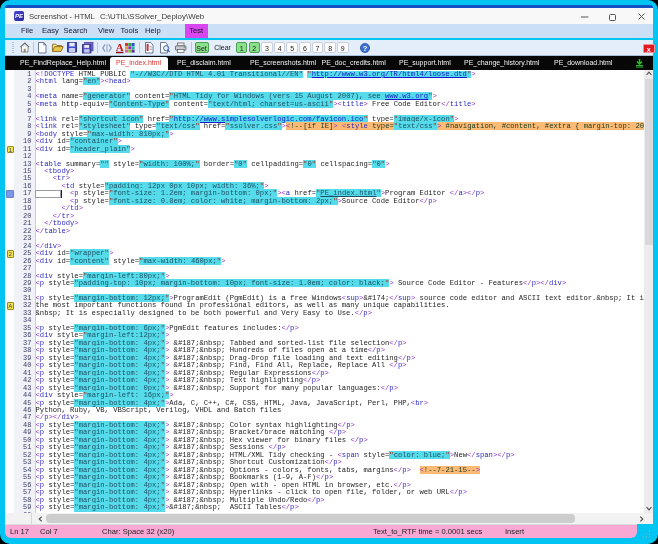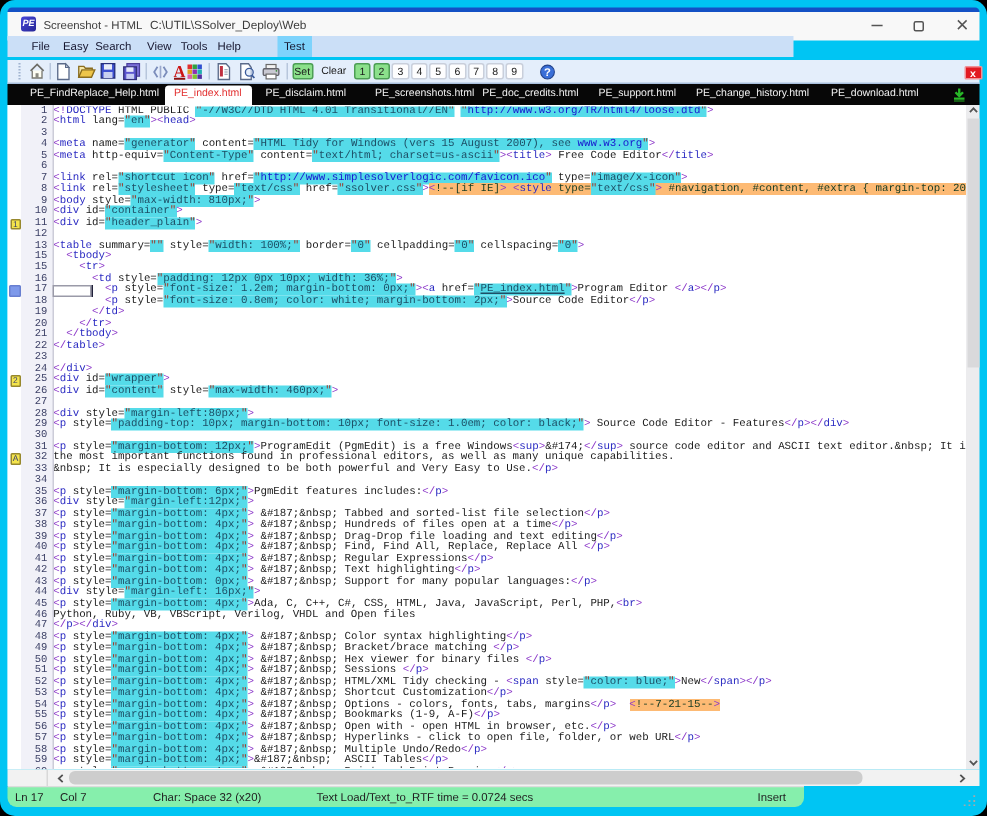--- a/index.html
+++ b/index.html
@@ -5,55 +5,55 @@
 body{font-family:"Liberation Sans",sans-serif}
 i{font-style:normal}
 #win{position:absolute;left:0;top:0;width:658px;height:544px;background:#00c5f3;border-radius:10px;overflow:hidden}
 
 #accent{position:absolute;left:5px;top:5px;width:648px;height:3px;background:#1451c5;border-radius:4px 4px 0 0}
 #title{position:absolute;left:5px;top:8px;width:648px;height:18.5px;background:#f8f8f8}
 #appico{position:absolute;left:9px;top:3px;width:10px;height:10px;border-radius:2px;background:linear-gradient(135deg,#4747d8,#262696);color:#fff;font-size:6px;font-weight:bold;font-style:italic;text-align:center;line-height:10px}
 #title .tx{position:absolute;left:24px;top:0;height:18px;line-height:18.5px;font-size:7.6px;color:#3c3c3c}
 #title .tp{position:absolute;left:95px;top:0;height:31px;line-height:18.5px;font-size:7.9px;color:#3c3c3c}
 .wb{position:absolute;color:#555}
-#menu{position:absolute;left:5px;top:24px;width:524px;height:13.5px;background:#cbdff7;font-size:7.6px;color:#15152e}
+#menu{position:absolute;left:5px;top:24px;width:648px;height:13.5px;background:#cbdff7;font-size:7.6px;color:#15152e}
 #menu span{position:absolute;top:0;height:13.5px;line-height:14px}
-#menu .act{background:#7dd3fc;text-align:center}
+#menu .act{background:#d946ef;text-align:center}
 #tools{position:absolute;left:5px;top:40px;width:648px;height:15.8px;background:#e4eefb;border-bottom:.7px solid #a8bfdd}
 .sep{position:absolute;top:2px;width:1px;height:11px;background:#b7c6dc}
 .tbtn{position:absolute;top:2.2px;height:11px;border-radius:2px;font-size:7px;color:#1a1a1a;text-align:center;line-height:11px}
 .green{background:#8be08b;border:.7px solid #4d9e55}
 .white{background:#fdfdfe;border:.7px solid #c9cfdb}
 #tabs{position:absolute;left:5px;top:55.8px;width:648px;height:13.8px;background:#070707;font-size:7px;color:#f1f1f1}
 #tabs span{position:absolute;top:0;height:13.8px;line-height:14.5px;white-space:nowrap}
 #activetab{position:absolute;left:105px;top:1.2px;width:58px;height:12.6px;background:#fff;border-radius:2.5px 2.5px 0 0}
 #editor{position:absolute;left:5px;top:69.6px;width:639px;height:443.4px;background:#fff;overflow:hidden}
 #gutter{position:absolute;left:9px;top:0;width:21.5px;height:443.4px;background:#f1f1f8;border-right:1px solid #ccccd8;padding-top:1.3px}
 #gutter .g{text-align:right;padding-right:3px;height:7.47px;line-height:7.47px;font-family:"Liberation Mono",monospace;font-size:7px;color:#3c4066}
 #gutpad{position:absolute;left:0;top:0;width:9px;height:443.4px;background:#fff}
 #code{position:absolute;left:30.5px;top:1.3px;width:608.5px;height:441px;overflow:hidden}
 #code .l{height:7.47px;line-height:7.47px;font-family:"Liberation Mono",monospace;font-size:7.2px;color:#1c1c1c;white-space:pre}
 #code .b{color:#8a35c8}
 #code .t{color:#2a2ac2}
 #code .v{background:#55dbe9;color:#1d4f66}
 #code .q{color:#a03828}
-#code .u{color:#1717cf;}
+#code .u{color:#1717cf;text-decoration:underline}
 #code .pu{color:#1d4f66;text-decoration:underline}
 #code .c{background:#fdba74;color:#173b22}
 #code .c .t{color:#2a2ac2}
 .mark{position:absolute;left:1.5px;width:7.6px;height:7.4px;background:#f4e44c;border:.6px solid #97882d;border-radius:1px;font-size:5.6px;color:#333a6e;text-align:center;line-height:6.6px;font-family:"Liberation Sans",sans-serif}
 #bluemark{position:absolute;left:1px;width:8px;height:7.6px;background:#7e99ea;border:.8px solid #687fd0;border-radius:1px}
 #curbox{position:absolute;left:29.5px;width:26.5px;height:7.6px;background:#fff;border:.8px solid #9a9aa8}
 #caret{position:absolute;left:55.7px;width:1.2px;height:7.6px;background:#20203a}
 #vscroll{position:absolute;left:644px;top:69.6px;width:9px;height:443.4px;background:#ececee}
 #vthumb{position:absolute;left:.5px;top:9.5px;width:8px;height:166px;background:#d9d9db}
 #hscroll{position:absolute;left:5px;top:513px;width:648px;height:11px;background:#f2f2f2}
 #hthumb{position:absolute;left:41px;top:1.2px;width:529px;height:8.6px;background:#cdcdcd;border-radius:4px}#hdiv{position:absolute;left:26px;top:0;width:1px;height:11px;background:#d8d8d8}
 .sarr{position:absolute;color:#545454;font-size:8px;font-weight:bold;font-family:"Liberation Sans",sans-serif}
-#status{position:absolute;left:5px;top:524px;width:531px;height:14px;background:#86efac;border-top:.8px solid #dcdcdc;font-size:7.6px;color:#222;border-radius:0 0 6px 6px}
+#status{position:absolute;left:5px;top:524px;width:632px;height:14px;background:#f9a8d4;border-top:.8px solid #dcdcdc;font-size:7.6px;color:#222;border-radius:0 0 6px 6px}
 #status span{position:absolute;top:0;height:14px;line-height:14.5px;white-space:nowrap}
 svg{position:absolute;overflow:visible}
 </style></head>
 <body>
 <div id="win">
   <div id="accent"></div>
   <div id="title">
     <div id="appico">PE</div>
     <span class="tx">Screenshot - HTML</span>
       <span class="tp">C:\UTIL\SSolver_Deploy\Web</span>
@@ -287,21 +287,21 @@
 <div class="l"><i class="b">&lt;</i><i class="t">div</i> style=<i class="v"><i class="q">"</i>margin-left:12px;<i class="q">"</i></i><i class="b">&gt;</i></div>
 <div class="l"><i class="b">&lt;</i><i class="t">p</i> style=<i class="v"><i class="q">"</i>margin-bottom: 4px;<i class="q">"</i></i><i class="b">&gt;</i> &amp;#187;&amp;nbsp; Tabbed and sorted-list file selection<i class="b">&lt;/</i><i class="t">p</i><i class="b">&gt;</i></div>
 <div class="l"><i class="b">&lt;</i><i class="t">p</i> style=<i class="v"><i class="q">"</i>margin-bottom: 4px;<i class="q">"</i></i><i class="b">&gt;</i> &amp;#187;&amp;nbsp; Hundreds of files open at a time<i class="b">&lt;/</i><i class="t">p</i><i class="b">&gt;</i></div>
 <div class="l"><i class="b">&lt;</i><i class="t">p</i> style=<i class="v"><i class="q">"</i>margin-bottom: 4px;<i class="q">"</i></i><i class="b">&gt;</i> &amp;#187;&amp;nbsp; Drag-Drop file loading and text editing<i class="b">&lt;/</i><i class="t">p</i><i class="b">&gt;</i></div>
 <div class="l"><i class="b">&lt;</i><i class="t">p</i> style=<i class="v"><i class="q">"</i>margin-bottom: 4px;<i class="q">"</i></i><i class="b">&gt;</i> &amp;#187;&amp;nbsp; Find, Find All, Replace, Replace All <i class="b">&lt;/</i><i class="t">p</i><i class="b">&gt;</i></div>
 <div class="l"><i class="b">&lt;</i><i class="t">p</i> style=<i class="v"><i class="q">"</i>margin-bottom: 4px;<i class="q">"</i></i><i class="b">&gt;</i> &amp;#187;&amp;nbsp; Regular Expressions<i class="b">&lt;/</i><i class="t">p</i><i class="b">&gt;</i></div>
 <div class="l"><i class="b">&lt;</i><i class="t">p</i> style=<i class="v"><i class="q">"</i>margin-bottom: 4px;<i class="q">"</i></i><i class="b">&gt;</i> &amp;#187;&amp;nbsp; Text highlighting<i class="b">&lt;/</i><i class="t">p</i><i class="b">&gt;</i></div>
 <div class="l"><i class="b">&lt;</i><i class="t">p</i> style=<i class="v"><i class="q">"</i>margin-bottom: 0px;<i class="q">"</i></i><i class="b">&gt;</i> &amp;#187;&amp;nbsp; Support for many popular languages:<i class="b">&lt;/</i><i class="t">p</i><i class="b">&gt;</i></div>
 <div class="l"><i class="b">&lt;</i><i class="t">div</i> style=<i class="v"><i class="q">"</i>margin-left: 16px;<i class="q">"</i></i><i class="b">&gt;</i></div>
 <div class="l"><i class="b">&lt;</i><i class="t">p</i> style=<i class="v"><i class="q">"</i>margin-bottom: 4px;<i class="q">"</i></i><i class="b">&gt;</i>Ada, C, C++, C#, CSS, HTML, Java, JavaScript, Perl, PHP,<i class="b">&lt;</i><i class="t">br</i><i class="b">&gt;</i></div>
-<div class="l">Python, Ruby, VB, VBScript, Verilog, VHDL and Open files</div>
+<div class="l">Python, Ruby, VB, VBScript, Verilog, VHDL and Batch files</div>
 <div class="l"><i class="b">&lt;/</i><i class="t">p</i><i class="b">&gt;</i><i class="b">&lt;/</i><i class="t">div</i><i class="b">&gt;</i></div>
 <div class="l"><i class="b">&lt;</i><i class="t">p</i> style=<i class="v"><i class="q">"</i>margin-bottom: 4px;<i class="q">"</i></i><i class="b">&gt;</i> &amp;#187;&amp;nbsp; Color syntax highlighting<i class="b">&lt;/</i><i class="t">p</i><i class="b">&gt;</i></div>
 <div class="l"><i class="b">&lt;</i><i class="t">p</i> style=<i class="v"><i class="q">"</i>margin-bottom: 4px;<i class="q">"</i></i><i class="b">&gt;</i> &amp;#187;&amp;nbsp; Bracket/brace matching <i class="b">&lt;/</i><i class="t">p</i><i class="b">&gt;</i></div>
 <div class="l"><i class="b">&lt;</i><i class="t">p</i> style=<i class="v"><i class="q">"</i>margin-bottom: 4px;<i class="q">"</i></i><i class="b">&gt;</i> &amp;#187;&amp;nbsp; Hex viewer for binary files <i class="b">&lt;/</i><i class="t">p</i><i class="b">&gt;</i></div>
 <div class="l"><i class="b">&lt;</i><i class="t">p</i> style=<i class="v"><i class="q">"</i>margin-bottom: 4px;<i class="q">"</i></i><i class="b">&gt;</i> &amp;#187;&amp;nbsp; Sessions <i class="b">&lt;/</i><i class="t">p</i><i class="b">&gt;</i></div>
 <div class="l"><i class="b">&lt;</i><i class="t">p</i> style=<i class="v"><i class="q">"</i>margin-bottom: 4px;<i class="q">"</i></i><i class="b">&gt;</i> &amp;#187;&amp;nbsp; HTML/XML Tidy checking - <i class="b">&lt;</i><i class="t">span</i> style=<i class="v"><i class="q">"</i>color: blue;<i class="q">"</i></i><i class="b">&gt;</i>New<i class="b">&lt;/</i><i class="t">span</i><i class="b">&gt;</i><i class="b">&lt;/</i><i class="t">p</i><i class="b">&gt;</i></div>
 <div class="l"><i class="b">&lt;</i><i class="t">p</i> style=<i class="v"><i class="q">"</i>margin-bottom: 4px;<i class="q">"</i></i><i class="b">&gt;</i> &amp;#187;&amp;nbsp; Shortcut Customization<i class="b">&lt;/</i><i class="t">p</i><i class="b">&gt;</i></div>
 <div class="l"><i class="b">&lt;</i><i class="t">p</i> style=<i class="v"><i class="q">"</i>margin-bottom: 4px;<i class="q">"</i></i><i class="b">&gt;</i> &amp;#187;&amp;nbsp; Options - colors, fonts, tabs, margins<i class="b">&lt;/</i><i class="t">p</i><i class="b">&gt;</i>  <i class="c"><i class="b">&lt;</i>!--7-21-15--<i class="b">&gt;</i></i></div>
 <div class="l"><i class="b">&lt;</i><i class="t">p</i> style=<i class="v"><i class="q">"</i>margin-bottom: 4px;<i class="q">"</i></i><i class="b">&gt;</i> &amp;#187;&amp;nbsp; Bookmarks (1-9, A-F)<i class="b">&lt;/</i><i class="t">p</i><i class="b">&gt;</i></div>
 <div class="l"><i class="b">&lt;</i><i class="t">p</i> style=<i class="v"><i class="q">"</i>margin-bottom: 4px;<i class="q">"</i></i><i class="b">&gt;</i> &amp;#187;&amp;nbsp; Open with - open HTML in browser, etc.<i class="b">&lt;/</i><i class="t">p</i><i class="b">&gt;</i></div>
@@ -327,18 +327,18 @@
         <path d="M3.8.6 1.2 3 3.8 5.4" fill="none" stroke="#545454" stroke-width="1.2"></path>
       </svg>
     <svg class="sarr" style="left:634px;top:3px" width="5" height="6" viewBox="0 0 5 6">
         <path d="M1.2.6 3.8 3 1.2 5.4" fill="none" stroke="#545454" stroke-width="1.2"></path>
       </svg>
   </div>
   <div id="status">
       <span style="left:5px">Ln 17</span>
       <span style="left:35px">Col 7</span>
       <span style="left:97px">Char: Space 32 (x20)</span>
-      <span style="left:206px">Text Load/Text_to_RTF time = 0.0724 secs</span>
+      <span style="left:368px">Text_to_RTF time = 0.0001 secs</span>
       <span style="left:500px">Insert</span>
       <svg style="left:637px;top:3.5px" width="9" height="8" viewBox="0 0 9 8">
         <path d="M7.5 1.2v1.2M7.5 4.4v1.2M4.3 4.4v1.2M7.5 7.4v1M4.3 7.4v1M1.1 7.4v1" stroke="#a8a8a8" stroke-width="1.2"></path>
       </svg>
     </div>
 </div>
 </body></html>

